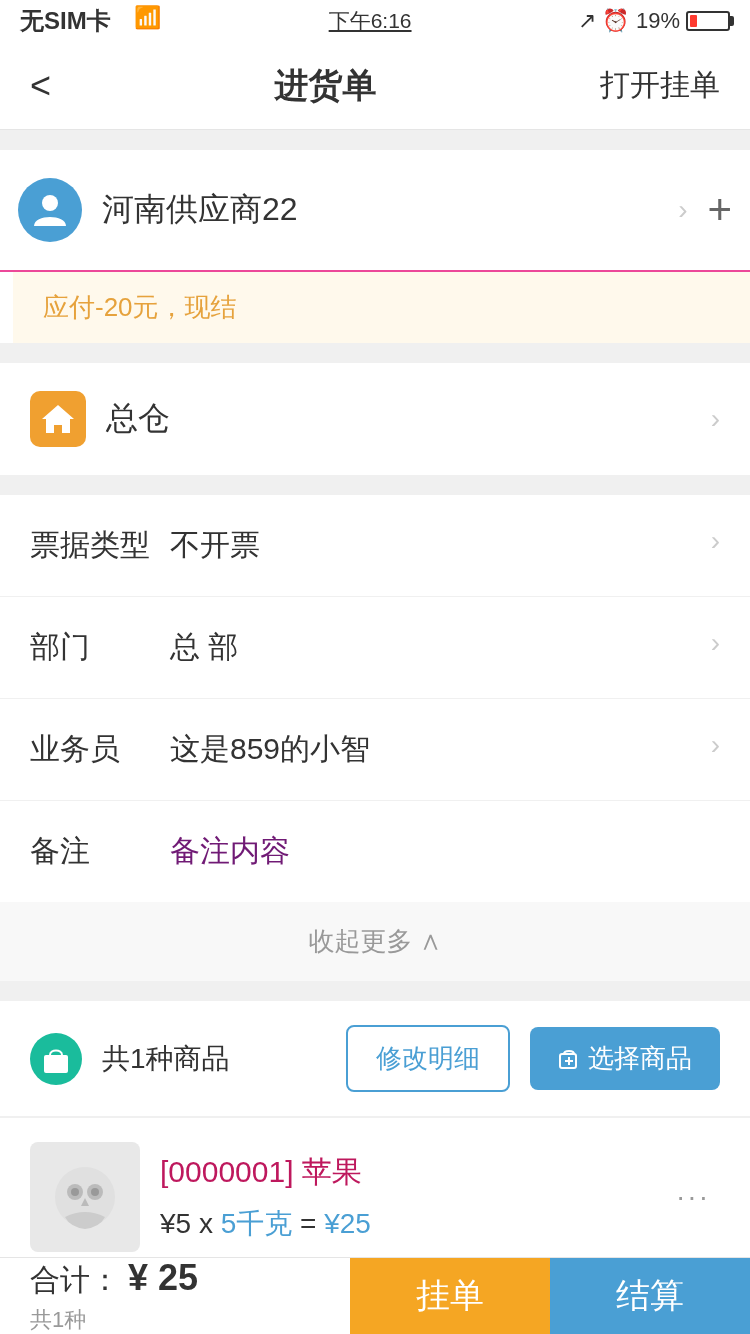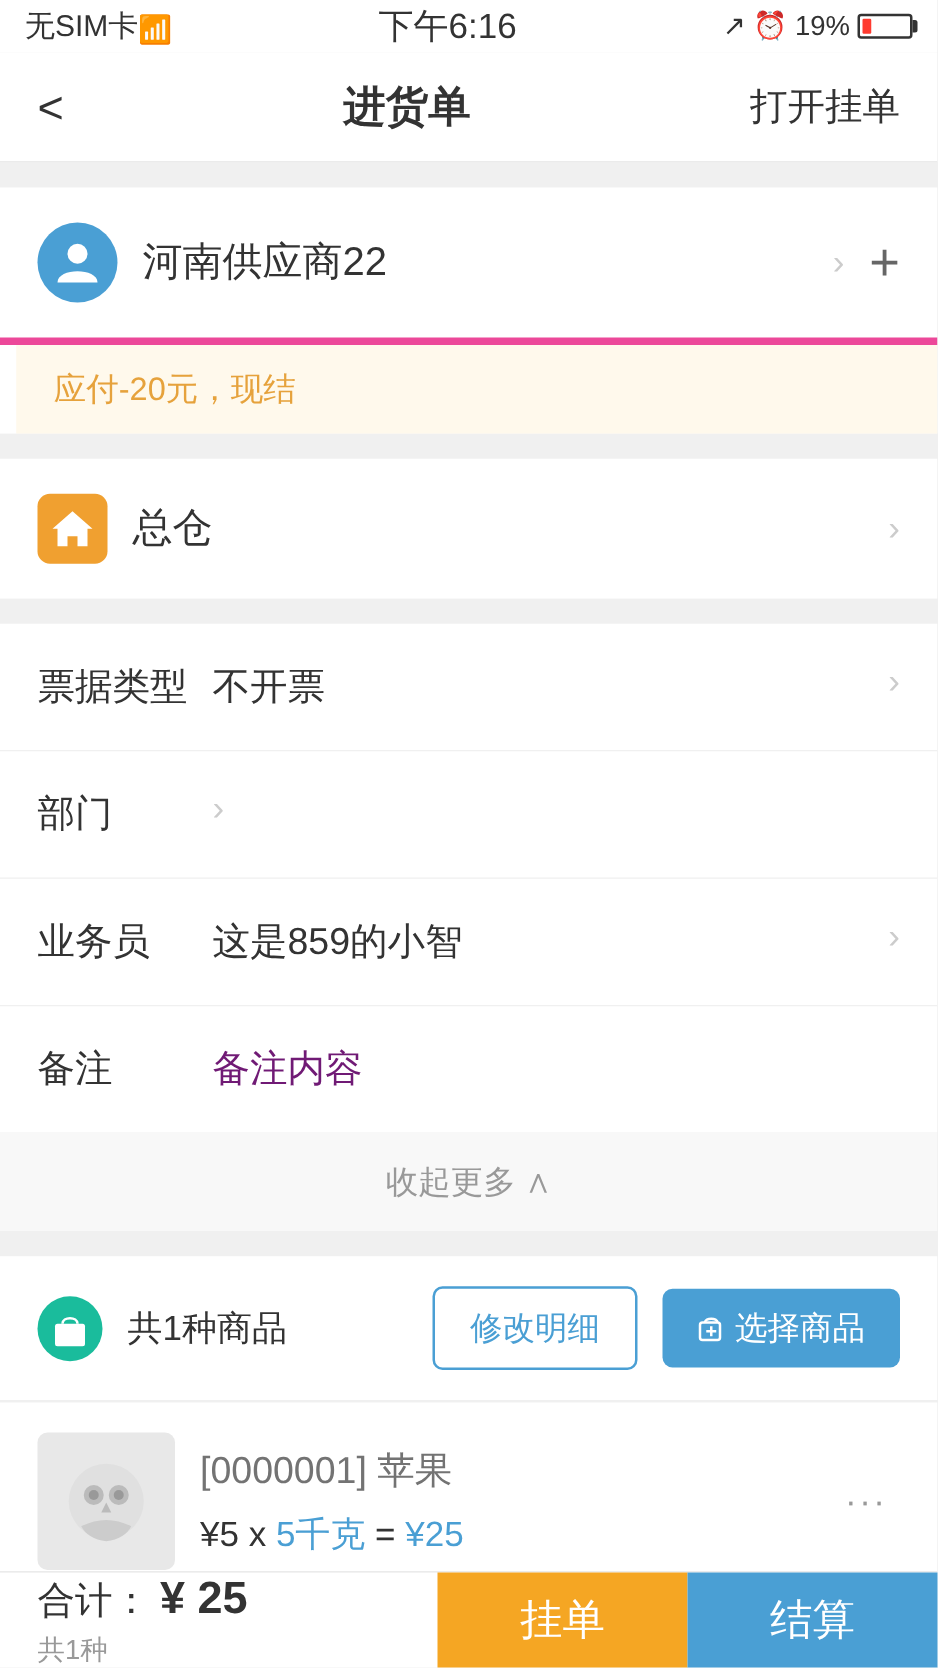--- a/index.html
+++ b/index.html
@@ -17,22 +17,22 @@
     .status-bar {
       background: #fff;
       height: 42px;
       display: flex;
       align-items: center;
       justify-content: space-between;
       padding: 0 20px;
       font-size: 24px;
       color: #333;
     }
-    .status-left { display: flex; align-items: flex-end; gap: 0; }
-    .status-center { font-size: 28px; font-weight: 500; }
+    .status-left { display: flex; align-items: flex-start; gap: 24px; font-weight: bold; }
+    .status-center { font-size: 21px; font-weight: 500; text-decoration: underline; }
     .status-right { display: flex; align-items: center; gap: 6px; font-size: 22px; }
     .battery-icon {
       width: 44px;
       height: 20px;
       border: 2px solid #333;
       border-radius: 3px;
       position: relative;
       display: inline-flex;
       align-items: center;
       padding: 2px;
@@ -90,22 +90,22 @@
     
     .card-section {
       background: #fff;
       margin-bottom: 0;
     }
 
     
     .supplier-row {
       display: flex;
       align-items: center;
-      padding: 28px 30px;
-      border-bottom: 6px solid #ec4899;
+      padding: 28px 18px;
+      border-bottom: 2px solid #ec4899;
     }
     .supplier-avatar {
       width: 64px;
       height: 64px;
       border-radius: 50%;
       background: #4a9fd4;
       display: flex;
       align-items: center;
       justify-content: center;
       margin-right: 20px;
@@ -255,21 +255,21 @@
       width: 110px;
       height: 110px;
       background: #e8e8e8;
       border-radius: 8px;
       display: flex;
       align-items: center;
       justify-content: center;
       flex-shrink: 0;
     }
     .product-info { flex: 1; }
-    .product-name { font-size: 30px; color: #737373; margin-bottom: 12px; }
+    .product-name { font-size: 30px; color: #be185d; margin-bottom: 12px; }
     .product-price { font-size: 28px; color: #333; }
     .price-blue { color: #4a9fd4; }
     .product-more {
       color: #999;
       font-size: 28px;
       letter-spacing: 2px;
       cursor: pointer;
       padding: 10px;
     }
 
@@ -398,20 +398,21 @@
   <div class="form-section">
 
     <div class="form-row">
       <span class="form-label">票据类型</span>
       <span class="form-value">不开票</span>
       <span class="form-arrow">›</span>
     </div>
 
     <div class="form-row">
       <span class="form-label">部门</span>
+      <span class="form-value">总 部</span>
       <span class="form-arrow">›</span>
     </div>
 
     <div class="form-row">
       <span class="form-label">业务员</span>
       <span class="form-value">这是859的小智</span>
       <span class="form-arrow">›</span>
     </div>
 
     <div class="form-row">

